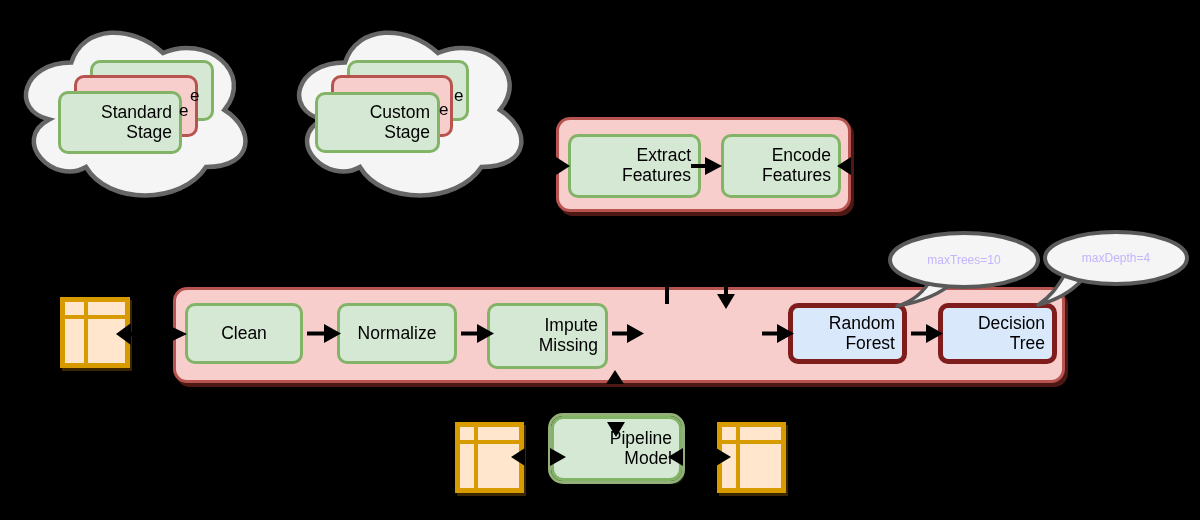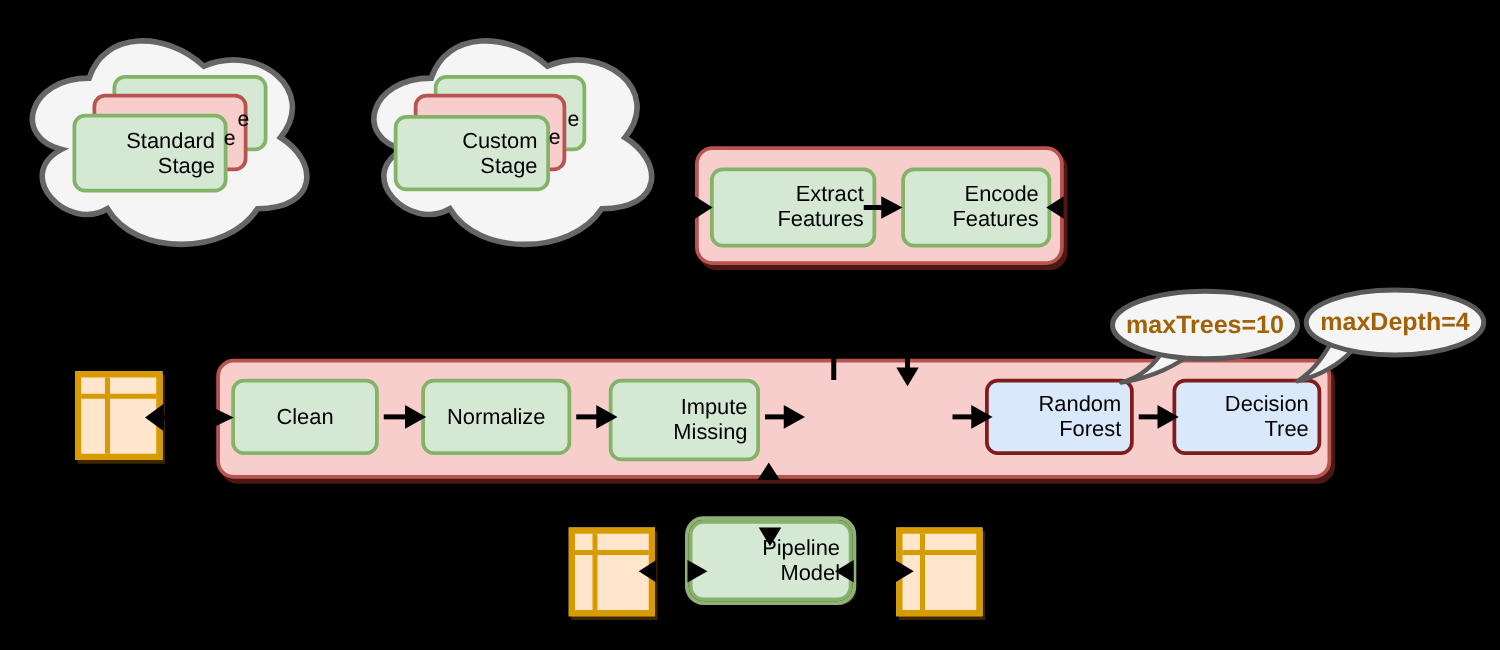--- a/index.html
+++ b/index.html
@@ -4,37 +4,37 @@
 <style>
   html,body{margin:0;padding:0;background:#000;}
   #canvas{position:relative;width:1200px;height:520px;background:#000000;overflow:hidden;
           font-family:"Liberation Sans","DejaVu Sans",sans-serif;color:#000;}
   svg.layer{position:absolute;left:0;top:0;width:1200px;height:520px;pointer-events:none;}
   .z1{z-index:1}.z2{z-index:2}.z3{z-index:3}.z4{z-index:4}.z5{z-index:5}
 
   .box{position:absolute;box-sizing:border-box;display:flex;align-items:center;justify-content:center;
        text-align:right;font-size:17.5px;line-height:1.14;border-radius:10px;padding:2px 7px;}
   .green{background:#D5E8D4;border:3px solid #82B366;}
-  .blue{background:#DAE8FC;border:3px solid #7f1d1d;}
+  .blue{background:#DAE8FC;border:5px solid #7f1d1d;}
   .redcard{background:#F8CECC;border:3px solid #B85450;}
 
   .container-red{position:absolute;box-sizing:border-box;background:#F8CECC;border:3.5px solid #B85450;
        border-radius:14px;box-shadow:3px 4px 0 rgba(90,28,24,0.85);}
 
   .model{background:#D5E8D4;border:3px solid #82B366;outline:3px solid #92b077;border-radius:12px;
        box-shadow:3px 3px 0 rgba(40,60,25,0.8);font-size:17.5px;}
 
   .dficon{position:absolute;box-sizing:border-box;background:#FFE6CC;border:5px solid #D79B00;
        box-shadow:2px 3px 0 rgba(70,45,0,0.85);}
   .dficon .v{position:absolute;top:0;bottom:0;width:4px;background:#D79B00;}
   .dficon .h{position:absolute;left:0;right:0;height:4px;background:#D79B00;}
 
   .efrag{position:absolute;font-size:17px;line-height:1;color:#000;}
   .callout-text{position:absolute;display:flex;align-items:center;justify-content:center;
-       font-size:20px;color:#a16207;font-weight:bold;}
+       font-size:12px;color:#c4b5fd;}
 </style>
 </head>
 <body>
 
 <div id="canvas">
 
   <svg class="layer z1" viewBox="0 0 1200 520">
     <path d="M 71.3 62.5 C 22.3 62.5 10 110 49.2 119.5 C 10 140.4 54.1 186 86 167 C 108 205 181.5 205 206 167 C 255 167 255 129 224.4 110 C 255 72 206 34 163.1 53 C 132.5 24.5 83.5 24.5 71.3 62.5 Z" fill="#F5F5F5" stroke="#666666" stroke-width="4.5"></path>
     <path d="M 345 62.5 C 295.4 62.5 283 110 322.7 119.5 C 283 140.4 327.6 186 359.9 167 C 382.2 205 456.6 205 481.4 167 C 531 167 531 129 500 110 C 531 72 481.4 34 438 53 C 407 24.5 357.4 24.5 345 62.5 Z" fill="#F5F5F5" stroke="#666666" stroke-width="4.5"></path>
   </svg>

